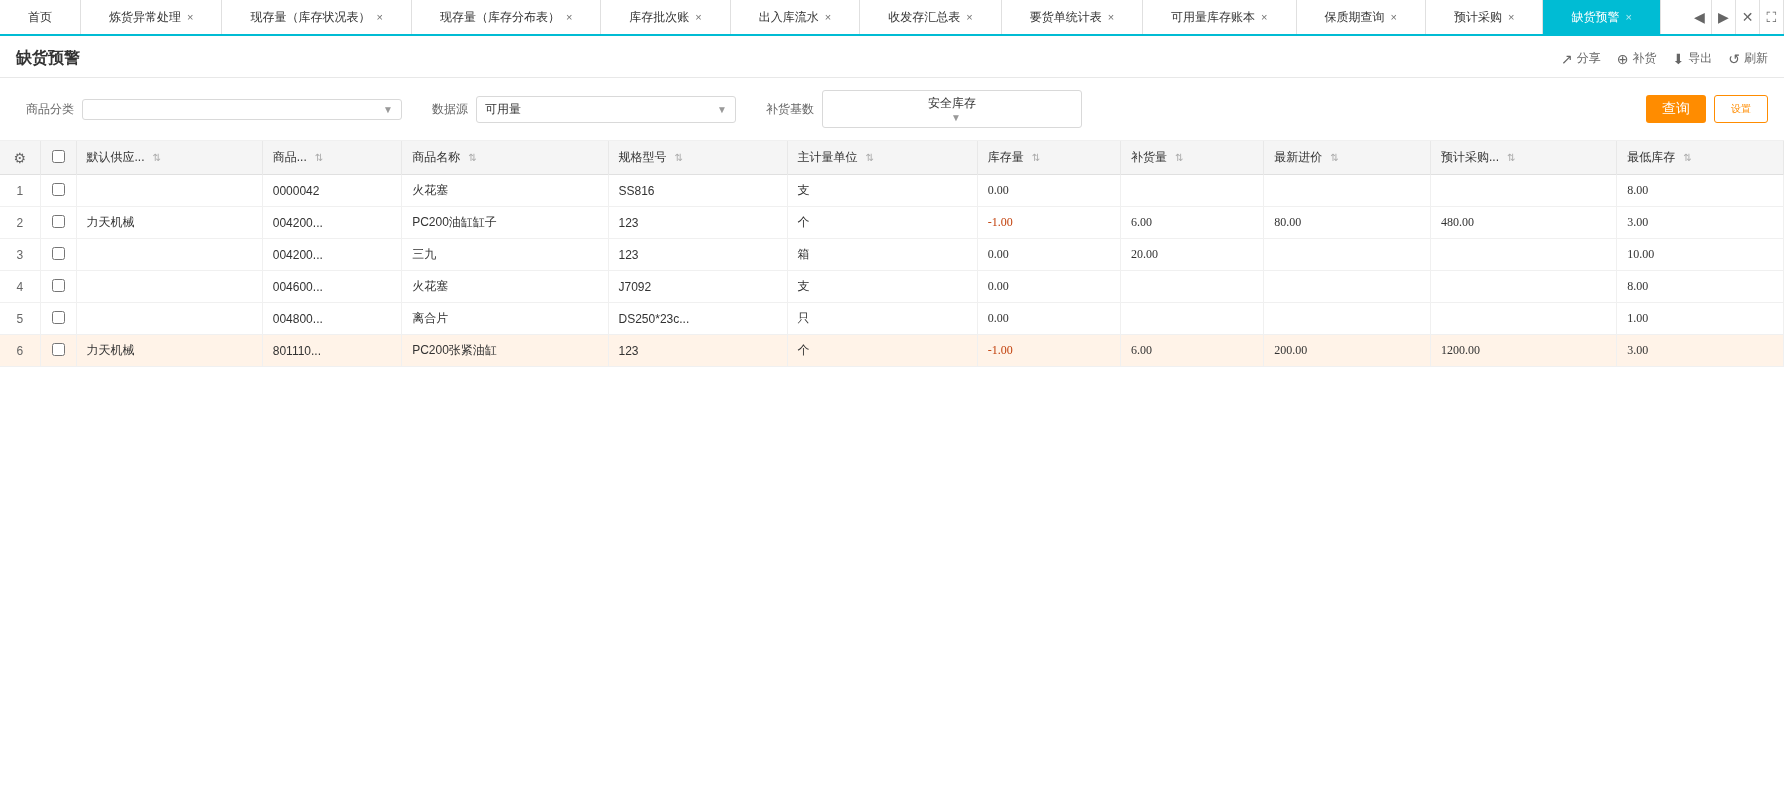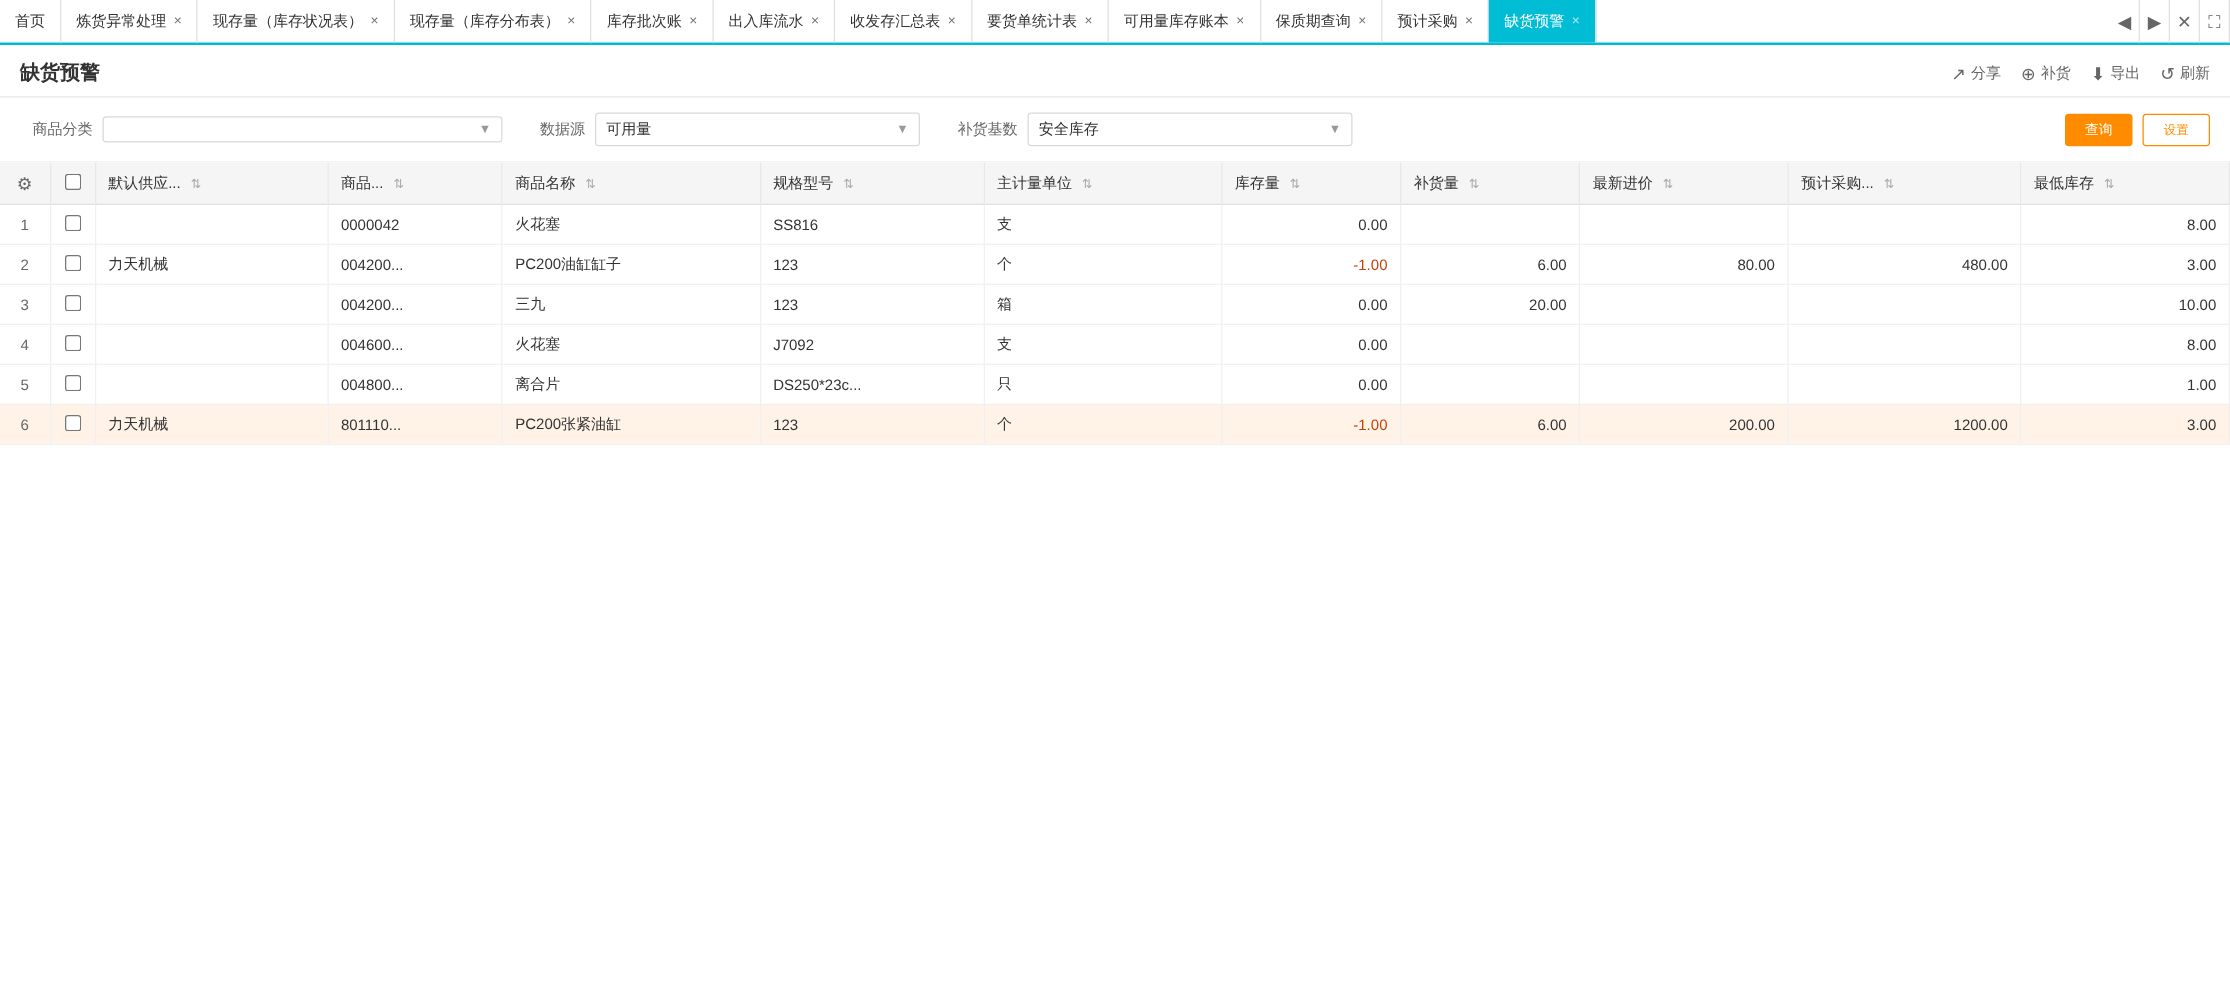--- a/index.html
+++ b/index.html
@@ -10,21 +10,21 @@
       display: flex;
       align-items: center;
       background: #fff;
       border-bottom: 2px solid #00bcd4;
       height: 36px;
       overflow: hidden;
     }
     .tab-item {
       display: flex;
       align-items: center;
-      padding: 0 12px;
+      padding: 0 28px;
       height: 36px;
       cursor: pointer;
       white-space: nowrap;
       font-size: 12px;
       color: #333;
       border-right: 1px solid #e0e0e0;
       position: relative;
     }
     .tab-item.active {
       background: #00bcd4;
@@ -131,21 +131,21 @@
       gap: 8px;
       margin-left: auto;
     }
     .btn-query {
       background: #ff8c00;
       color: #fff;
       border: none;
       border-radius: 3px;
       padding: 5px 16px;
       cursor: pointer;
-      font-size: 11px;
+      font-size: 14px;
     }
     .btn-setting {
       background: #fff;
       color: #ff8c00;
       border: 1px solid #ff8c00;
       border-radius: 3px;
       padding: 5px 16px;
       cursor: pointer;
       font-size: 10px;
     }
@@ -187,21 +187,21 @@
     }
     tbody tr.highlighted { background: #fff3e8; }
     tbody td {
       padding: 7px 10px;
       color: #333;
       border-right: 1px solid #f0f0f0;
     }
     .col-idx { width: 40px; text-align: center; color: #666; }
     .col-check { width: 36px; text-align: center; }
     .col-gear { width: 40px; text-align: center; }
-    .num-right { text-align: right; }
+    .num-right { text-align: left; font-family: Liberation Serif, serif; }
     .negative { color: #c2410c; }
 
     input[type="checkbox"] { cursor: pointer; accent-color: #00bcd4; }
 
     .gear-icon-btn { cursor: pointer; color: #666; font-size: 14px; }
   </style>
 </head>
 <body>
 
 <div class="tab-bar">
@@ -294,21 +294,21 @@
     </div>
     <div class="filter-group">
       <span class="filter-label">数据源</span>
       <div class="filter-select" style="min-width:260px;">
         <span class="value-text">可用量</span>
         <span class="arrow">▼</span>
       </div>
     </div>
     <div class="filter-group">
       <span class="filter-label">补货基数</span>
-      <div class="filter-select" style="min-width:260px;">
+      <div class="filter-select" style="min-width:260px;flex-direction:column;">
         <span class="value-text">安全库存</span>
         <span class="arrow">▼</span>
       </div>
     </div>
     <div class="filter-actions">
       <button class="btn-query">查询</button>
       <button class="btn-setting">设置</button>
     </div>
   </div>
 

